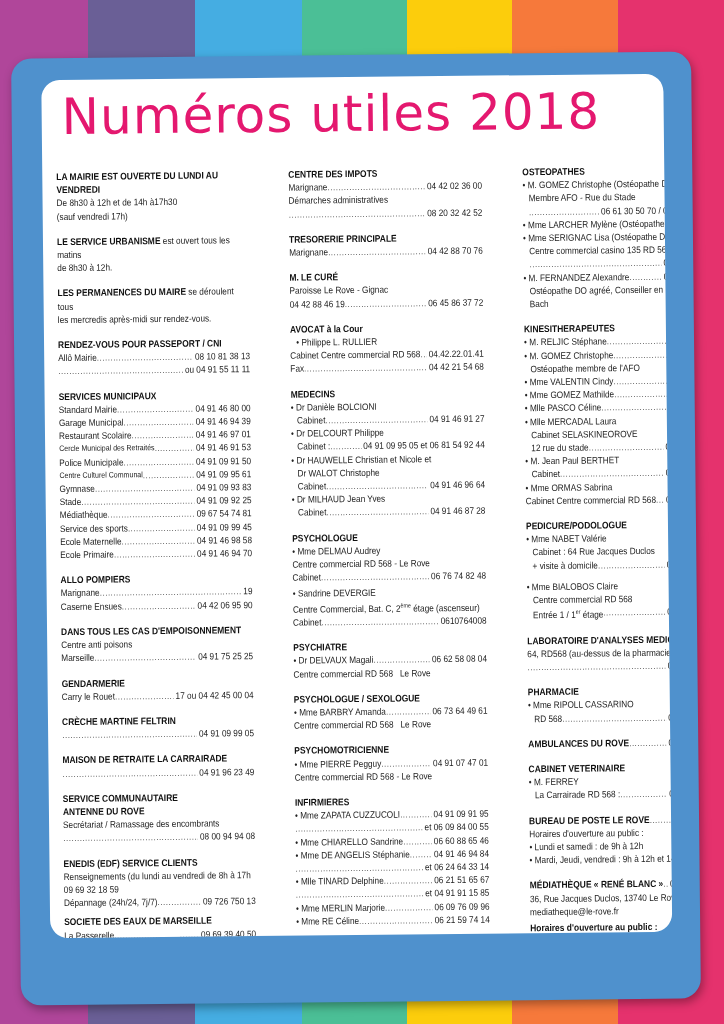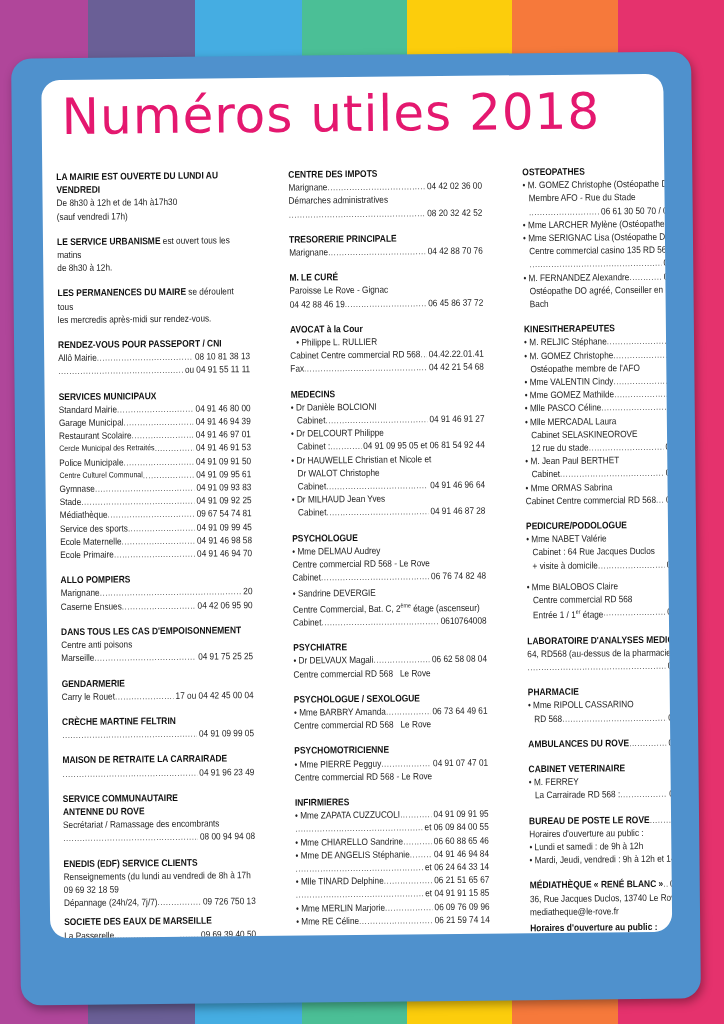--- a/index.html
+++ b/index.html
@@ -132,21 +132,21 @@
               <span class="lbl">Ecole Primaire</span>
               <span class="dots"></span>
               <span class="val">04 91 46 94 70</span>
             </div>
         </div>
         <div class="sec">
           <div class="h">ALLO POMPIERS</div>
           <div class="row">
               <span class="lbl">Marignane</span>
               <span class="dots"></span>
-              <span class="val">20</span>
+              <span class="val">19</span>
             </div>
           <div class="row">
               <span class="lbl">Caserne Ensues</span>
               <span class="dots"></span>
               <span class="val">04 42 06 95 90</span>
             </div>
         </div>
         <div class="sec">
           <div class="h">DANS TOUS LES CAS D'EMPOISONNEMENT</div>
           <div>Centre anti poisons</div>

